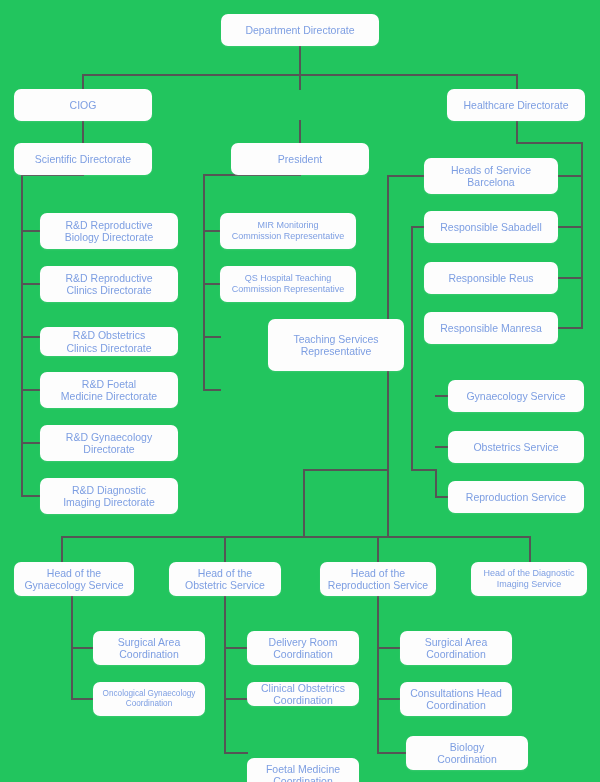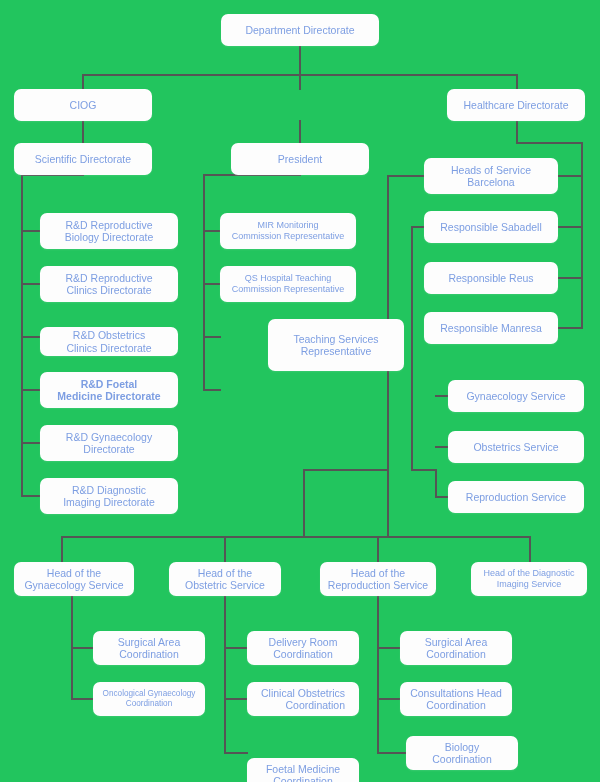--- a/index.html
+++ b/index.html
@@ -101,21 +101,21 @@
     <div class="node" style="left: 14px; top: 89px; width: 138px; height: 32px;">CIOG</div>
     <div class="node" style="left: 447px; top: 89px; width: 138px; height: 32px;">Healthcare Directorate</div>
     <div class="node" style="left: 14px; top: 143px; width: 138px; height: 32px;">Scientific Directorate</div>
     <div class="node" style="left: 231px; top: 143px; width: 138px; height: 32px;">President</div>
     <div class="node" style="left: 40px; top: 213px; width: 138px; height: 36px;">R&amp;D Reproductive
 Biology Directorate</div>
     <div class="node" style="left: 40px; top: 266px; width: 138px; height: 36px;">R&amp;D Reproductive
 Clinics Directorate</div>
     <div class="node" style="left: 40px; top: 327px; width: 138px; height: 29px;">R&amp;D Obstetrics
 Clinics Directorate</div>
-    <div class="node" style="left: 40px; top: 372px; width: 138px; height: 36px; font-weight: bold;">R&amp;D Foetal
+    <div class="node" style="left: 40px; top: 372px; width: 138px; height: 36px;">R&amp;D Foetal
 Medicine Directorate</div>
     <div class="node" style="left: 40px; top: 425px; width: 138px; height: 36px;">R&amp;D Gynaecology
 Directorate</div>
     <div class="node" style="left: 40px; top: 478px; width: 138px; height: 36px;">R&amp;D Diagnostic
 Imaging Directorate</div>
     <div class="node sm" style="left: 220px; top: 213px; width: 136px; height: 36px;">MIR Monitoring
 Commission Representative</div>
     <div class="node sm" style="left: 220px; top: 266px; width: 136px; height: 36px;">QS Hospital Teaching
 Commission Representative</div>
     <div class="node" style="left: 220px; top: 319px; width: 136px; height: 52px; margin-left: 48px;">Teaching Services
@@ -135,23 +135,23 @@
     <div class="node" style="left: 320px; top: 562px; width: 116px; height: 34px;">Head of the
 Reproduction Service</div>
     <div class="node sm" style="left: 471px; top: 562px; width: 116px; height: 34px;">Head of the Diagnostic
 Imaging Service</div>
     <div class="node" style="left: 93px; top: 631px; width: 112px; height: 34px;">Surgical Area
 Coordination</div>
     <div class="node xs" style="left: 93px; top: 682px; width: 112px; height: 34px;">Oncological Gynaecology
 Coordination</div>
     <div class="node" style="left: 247px; top: 631px; width: 112px; height: 34px;">Delivery Room
 Coordination</div>
-    <div class="node" style="left: 247px; top: 682px; width: 112px; height: 34px; text-align: right;">Clinical Obstetrics
+    <div class="node" style="left: 247px; top: 682px; width: 112px; height: 24px;">Clinical Obstetrics
 Coordination</div>
     <div class="node" style="left: 247px; top: 736px; width: 112px; height: 34px; margin-top: 22px;">Foetal Medicine
 Coordination</div>
     <div class="node" style="left: 400px; top: 631px; width: 112px; height: 34px;">Surgical Area
 Coordination</div>
     <div class="node" style="left: 400px; top: 682px; width: 112px; height: 34px;">Consultations Head
 Coordination</div>
-    <div class="node" style="left: 406px; top: 736px; width: 112px; height: 34px;">Biology
+    <div class="node" style="left: 406px; top: 736px; width: 122px; height: 34px;">Biology
 Coordination</div>
   </div>
 
 </body></html>

